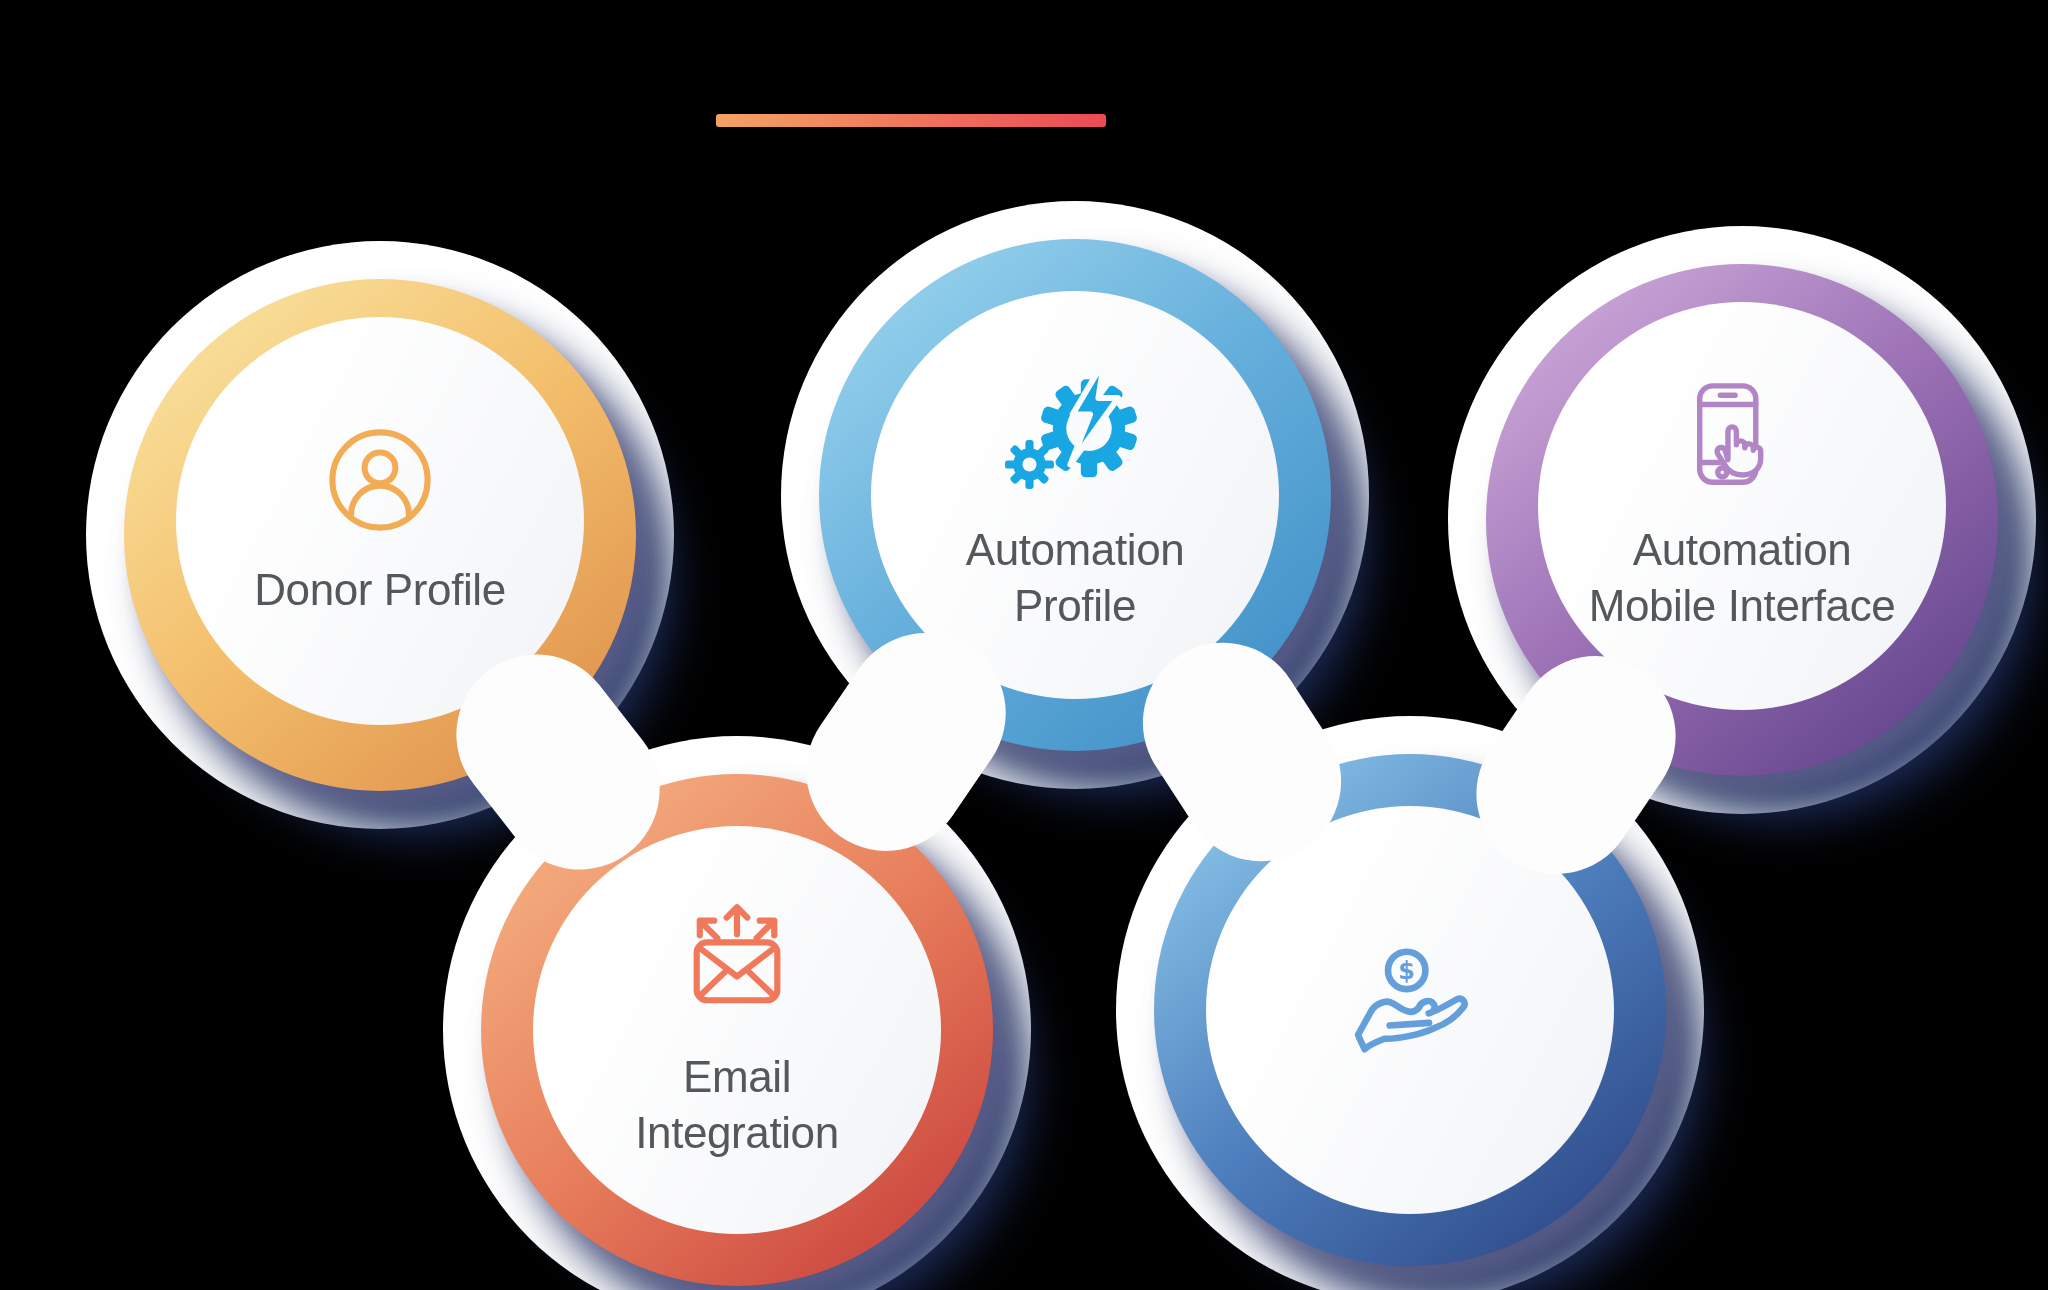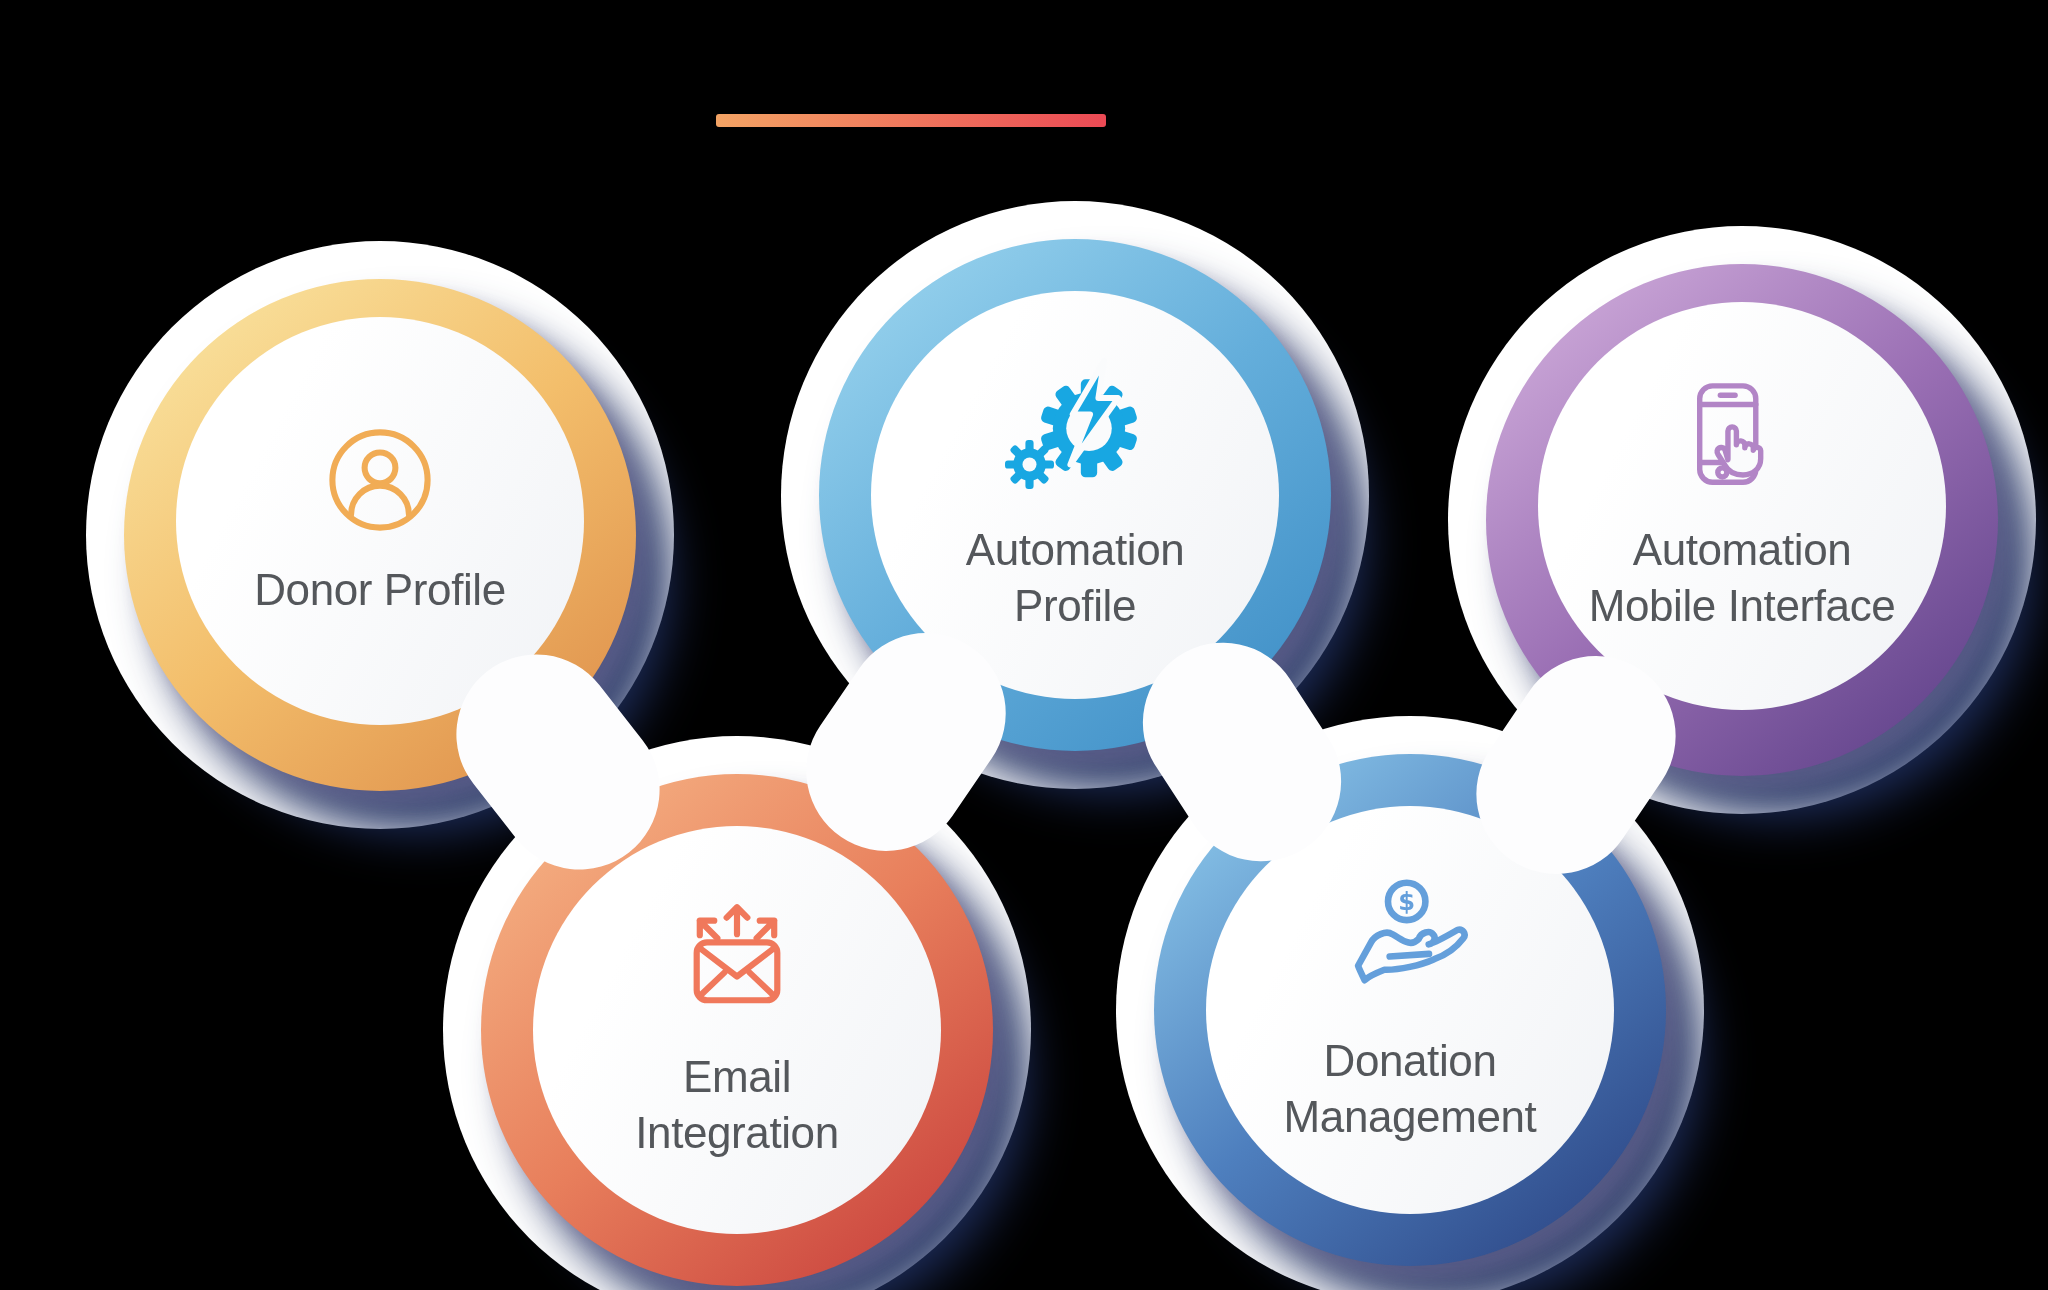--- a/index.html
+++ b/index.html
@@ -126,21 +126,20 @@
   <div class="bubble" id="b3" style="--ring-grad: linear-gradient(140deg, #8AC6E9 8%, #4E7FBE 50%, #2C4584 94%); --icon-color: #649FDB;">
     <div class="halo"></div>
     <div class="disc">
       <div class="inner">
         <svg class="icon" width="132" height="132" viewBox="0 0 120 120" fill="none" stroke="currentColor" stroke-width="6" stroke-linecap="round" stroke-linejoin="round">
           <circle cx="57" cy="24" r="17"></circle>
           <text x="57" y="32" font-size="22" font-weight="bold" text-anchor="middle" fill="currentColor" stroke="none" font-family="DejaVu Sans, sans-serif">$</text>
           <path d="M12.8 82.5 L24.7 61 C28 55 38 50 43.9 53.8 C50 57 53 60 58.7 61.4 C63 62.5 66 60 68 58 C70 52 78 50 81 54 C84 57 82 62 77 63 C84 61 97 53.5 103 50 A4.8 4.8 0 0 1 108.5 57.5 C102 66 92 73 82 76.5 C70 82 50 86.5 36.7 86.1 C28 89.5 22 92.5 18.8 95.6 C16 90 14 86 12.8 82.5 Z"></path>
           <path d="M41.5 74.1 L77.3 71.7"></path>
         </svg>
-        <div class="label">Donation Management</div>
       </div>
     </div>
   </div>
 
   <div class="bubble" id="b4" style="--ring-grad: linear-gradient(140deg, #CDA9D9 8%, #9A6FB4 50%, #5E4189 94%); --icon-color: #B285C6;">
     <div class="halo"></div>
     <div class="disc">
       <div class="inner">
         <svg class="icon" width="118" height="118" viewBox="0 0 120 120" fill="none" stroke="currentColor" stroke-width="5.5" stroke-linecap="round" stroke-linejoin="round">
           <rect x="17" y="8" width="57" height="98" rx="13"></rect>

